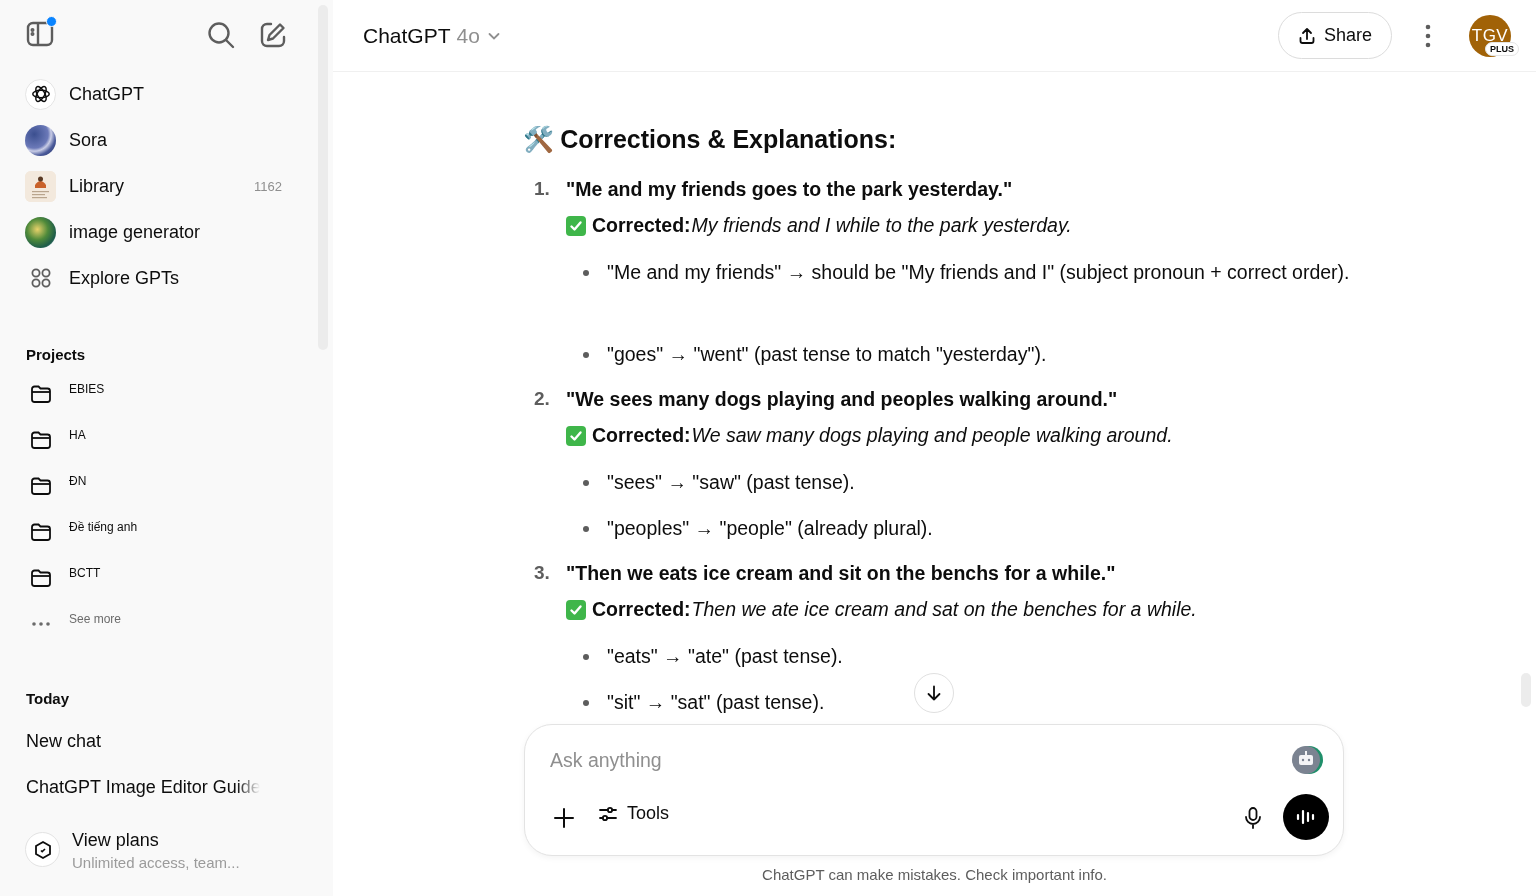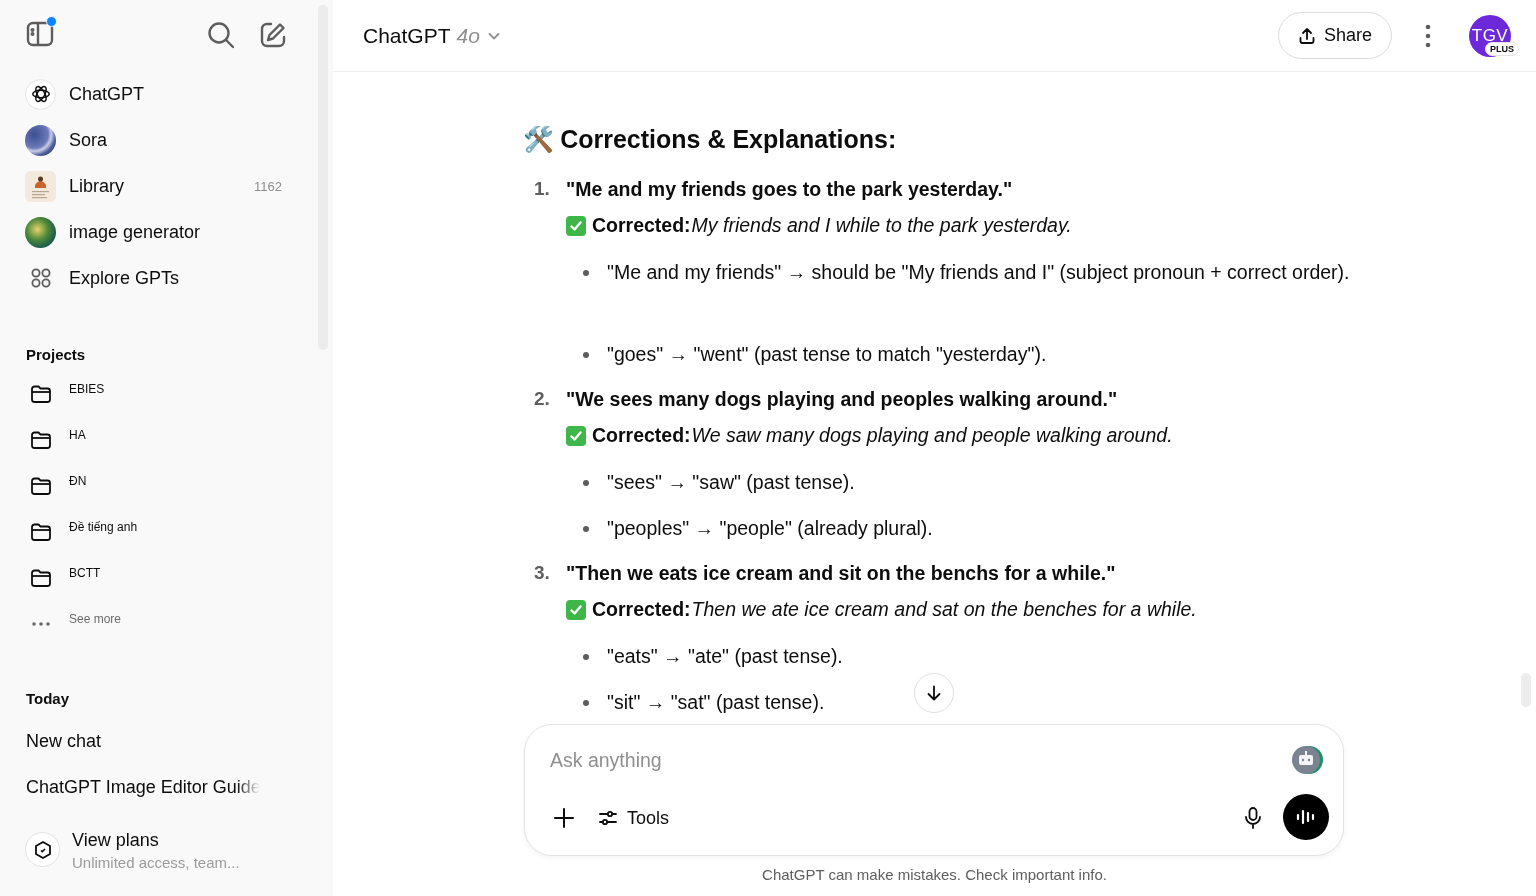--- a/index.html
+++ b/index.html
@@ -36,25 +36,25 @@
   .view-plans { position: absolute; left: 14px; top: 822px; width: 290px; height: 56px; border-radius: 10px; }
   .view-plans .ico { position: absolute; left: 11px; top: 10px; width: 35px; height: 35px; border-radius: 50%; border: 1px solid #e3e3e3; background: #fff; display: flex; align-items: center; justify-content: center; }
   .view-plans .t1 { position: absolute; left: 58px; top: 8px; font-size: 18px; color: #0d0d0d; }
   .view-plans .t2 { position: absolute; left: 58px; top: 32px; font-size: 15px; color: #9b9b9b; }
 
   
   .main { position: absolute; left: 333px; top: 0; width: 1203px; height: 896px; background: #fff; }
   .header { position: absolute; left: 0; top: 0; width: 1203px; height: 72px; border-bottom: 1px solid #f0f0f0; }
   .model-sel { position: absolute; left: 22px; top: 20px; height: 32px; display: flex; align-items: center; gap: 6px; padding: 0 8px; border-radius: 8px; }
   .model-sel .name { font-size: 21px; color: #0d0d0d; }
-  .model-sel .ver { font-size: 21px; color: #8f8f8f; font-style: italic; }
+  .model-sel .ver { font-size: 21px; color: #8f8f8f; }
   .share-btn { position: absolute; left: 945px; top: 12px; width: 114px; height: 47px; border: 1px solid #dcdcdc; border-radius: 24px; display: flex; align-items: center; justify-content: center; gap: 8px; background: #fff; }
   .share-btn span.lbl { font-size: 18px; color: #0d0d0d; font-weight: 500; }
   .kebab { position: absolute; left: 1080px; top: 20px; width: 30px; height: 32px; display: flex; align-items: center; justify-content: center; }
-  .avatar { position: absolute; left: 1136px; top: 15px; width: 42px; height: 42px; border-radius: 50%; background: #6d28d9; color: #fff; font-size: 17px; display: flex; align-items: center; justify-content: center; letter-spacing: 0.5px; }
+  .avatar { position: absolute; left: 1136px; top: 15px; width: 42px; height: 42px; border-radius: 50%; background: #a16207; color: #fff; font-size: 17px; display: flex; align-items: center; justify-content: center; letter-spacing: 0.5px; }
   .avatar .plus { position: absolute; left: 16px; top: 27px; background: #fff; color: #0d0d0d; font-size: 9px; font-weight: bold; padding: 1px 4px; border-radius: 8px; border: 1px solid #e5e5e5; letter-spacing: 0; }
 
   .content { position: absolute; left: 0; top: 73px; width: 1203px; height: 647px; overflow: hidden; }
   .right-scroll { position: absolute; left: 1188px; top: 673px; width: 10px; height: 34px; background: #ececec; border-radius: 5px; }
 
   .h3 { position: absolute; left: 190px; top: 52px; font-size: 25px; font-weight: bold; color: #0d0d0d; display: flex; align-items: center; gap: 6px; }
   .num { position: absolute; font-size: 19px; color: #5d5d5d; font-weight: bold; }
   .q { position: absolute; left: 233px; font-size: 19.5px; font-weight: bold; color: #0d0d0d; white-space: nowrap; }
   .corr { position: absolute; left: 233px; font-size: 19.5px; color: #0d0d0d; white-space: nowrap; display: flex; align-items: center; }
   .check { width: 20px; height: 20px; background: #3fb64a; border-radius: 4px; display: inline-flex; align-items: center; justify-content: center; margin-right: 6px; }
@@ -62,21 +62,21 @@
   .corr i { font-style: italic; color: #0d0d0d; }
   .bullet { position: absolute; left: 274px; font-size: 19.5px; color: #0d0d0d; line-height: 36px; width: 750px; }
   .bullet::before { content: ""; position: absolute; left: -24px; top: 16px; width: 6px; height: 6px; border-radius: 50%; background: #5d5d5d; }
 
   .scroll-down { position: absolute; left: 581px; top: 673px; width: 40px; height: 40px; border-radius: 50%; border: 1px solid #e0e0e0; background: #fff; display: flex; align-items: center; justify-content: center; }
 
   .composer { position: absolute; left: 191px; top: 724px; width: 820px; height: 132px; border: 1px solid #e3e3e3; border-radius: 28px; background: #fff; box-shadow: 0 2px 6px rgba(0,0,0,0.05); }
   .composer .ph { position: absolute; left: 25px; top: 24px; font-size: 19.5px; color: #8f8f8f; }
   .composer .bot { position: absolute; left: 765px; top: 20px; width: 36px; height: 30px; }
   .composer .plus-btn { position: absolute; left: 24px; top: 78px; width: 30px; height: 30px; display: flex; align-items: center; justify-content: center; }
-  .composer .tools-btn { position: absolute; left: 72px; top: 78px; height: 30px; display: flex; align-items: center; gap: 8px; }
+  .composer .tools-btn { position: absolute; left: 72px; top: 78px; height: 30px; display: flex; align-items: flex-start; gap: 8px; }
   .composer .tools-btn .lbl { font-size: 18px; color: #0d0d0d; }
   .composer .mic { position: absolute; left: 713px; top: 78px; width: 30px; height: 30px; display: flex; align-items: center; justify-content: center; }
   .composer .voice { position: absolute; left: 758px; top: 69px; width: 46px; height: 46px; border-radius: 50%; background: #000; display: flex; align-items: center; justify-content: center; }
 
   .disclaimer { position: absolute; left: 0; top: 866px; width: 1203px; text-align: center; font-size: 15px; color: #5d5d5d; }
 </style>
 </head>
 <body>
 
 <aside class="sidebar">

